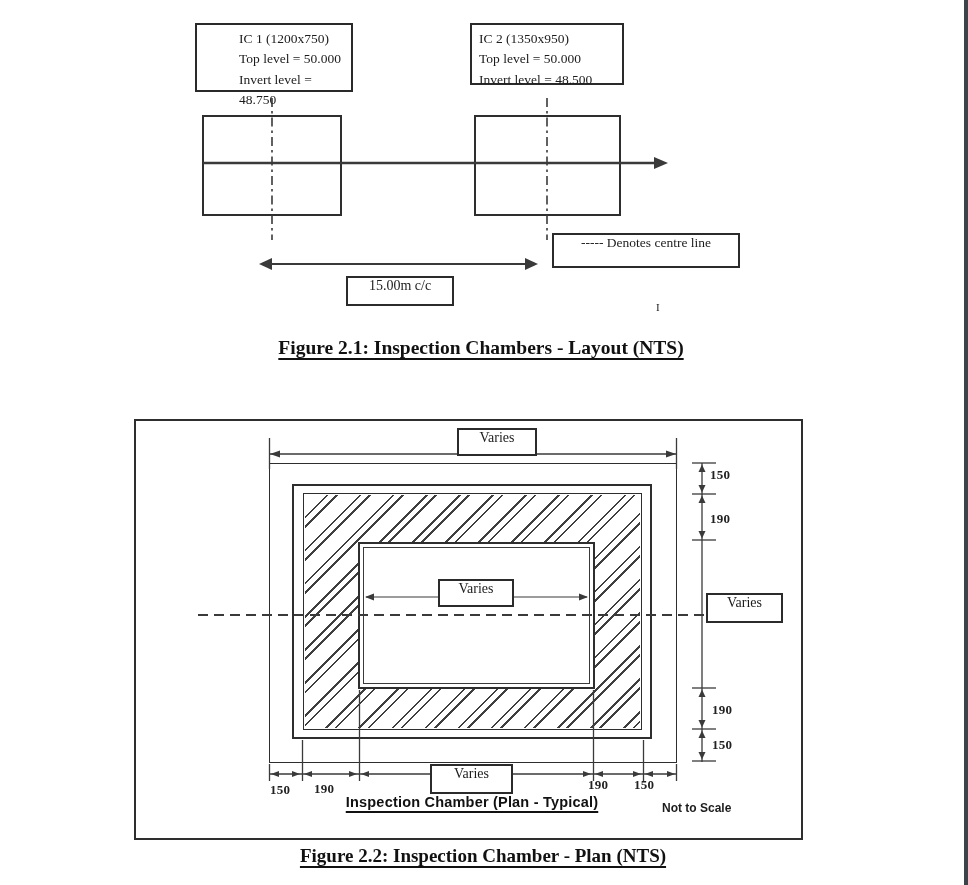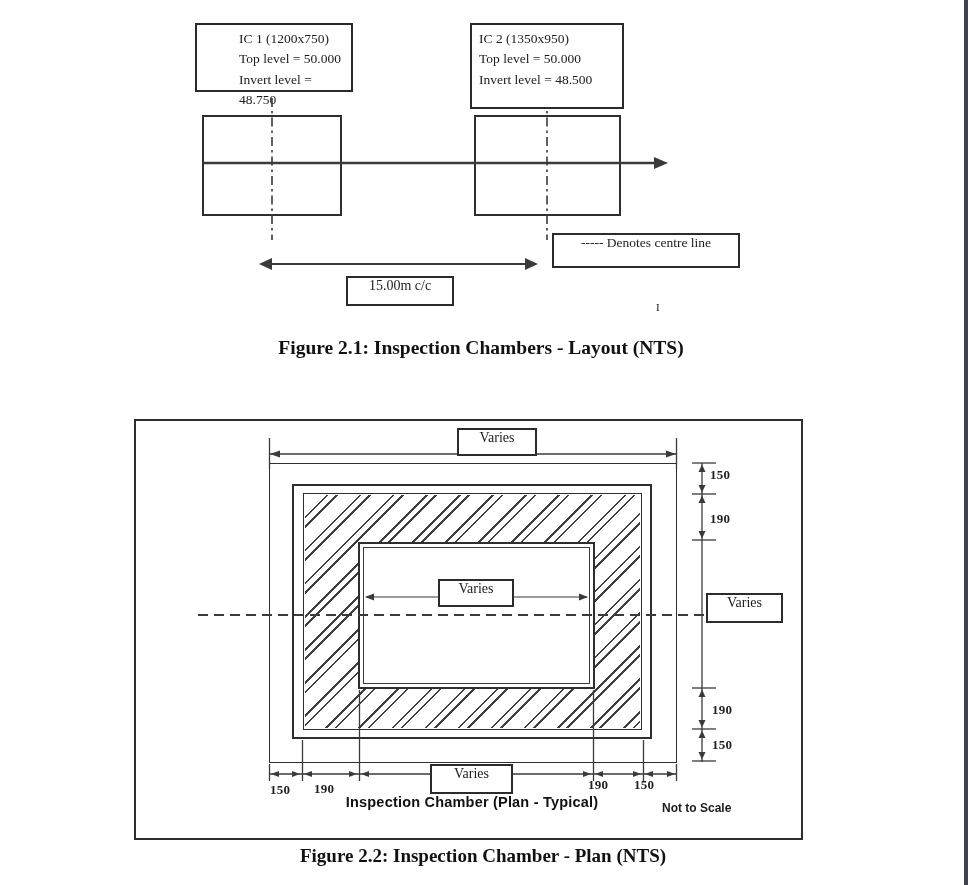--- a/index.html
+++ b/index.html
@@ -5,21 +5,21 @@
   html,body{margin:0;padding:0;background:#ffffff;}
   body{width:968px;height:885px;position:relative;overflow:hidden;
        font-family:"Liberation Serif",serif;color:#1c1c1c;}
   .abs{position:absolute;}
   .rect{position:absolute;border:2px solid #2e2e2e;background:transparent;box-sizing:border-box;}
   .lbox{position:absolute;border:2px solid #2b2b2b;background:#ffffff;box-sizing:border-box;
         display:flex;justify-content:center;
         font-size:14px;color:#1c1c1c;z-index:6;}
   .dim{position:absolute;font-weight:600;font-size:13px;color:#222;z-index:6;letter-spacing:0.3px;}
   .caption{position:absolute;text-align:center;font-weight:bold;color:#111;
-           text-decoration-thickness:2px;text-underline-offset:4px;z-index:6;}
+           text-decoration:underline;text-decoration-thickness:2px;text-underline-offset:4px;z-index:6;}
   svg.linework{position:absolute;left:0;top:0;z-index:5;pointer-events:none;}
   .hatch{position:absolute;z-index:1;
      background:repeating-linear-gradient(135deg,
         transparent 0px, transparent 15px,
         #3f3f3f 15px, #3f3f3f 16.8px,
         transparent 16.8px, transparent 21.6px,
         #3f3f3f 21.6px, #3f3f3f 23.4px);}
   .z2{z-index:2;} .z3{z-index:3;}
   .icbox{position:absolute;border:2px solid #2a2a2a;background:#fff;box-sizing:border-box;
          padding:4px 0 0 7px;font-size:13.5px;line-height:1.5;z-index:6;}
@@ -28,21 +28,21 @@
 <body>
 
 <div class="abs" style="left:0;top:0;width:968px;height:885px;">
 
   <div class="icbox" style="left:195px;top:23px;width:158px;height:69px;padding-left:42px;">
     <div>IC 1 (1200x750)</div>
     <div>Top level = 50.000</div>
     <div>Invert level = 48.750</div>
   </div>
 
-  <div class="icbox" style="left:470px;top:23px;width:154px;height:86px;">
+  <div class="icbox" style="left:470px;top:23px;width:154px;height:62px;">
     <div>IC 2 (1350x950)</div>
     <div>Top level = 50.000</div>
     <div>Invert level = 48.500</div>
   </div>
 
   <div class="rect z2" style="left:202px;top:115px;width:140px;height:101px;"></div>
   <div class="rect z2" style="left:474px;top:115px;width:147px;height:101px;"></div>
 
   <div class="lbox" style="left:346px;top:276px;width:108px;height:30px;">
     <span>15.00m c/c</span>

